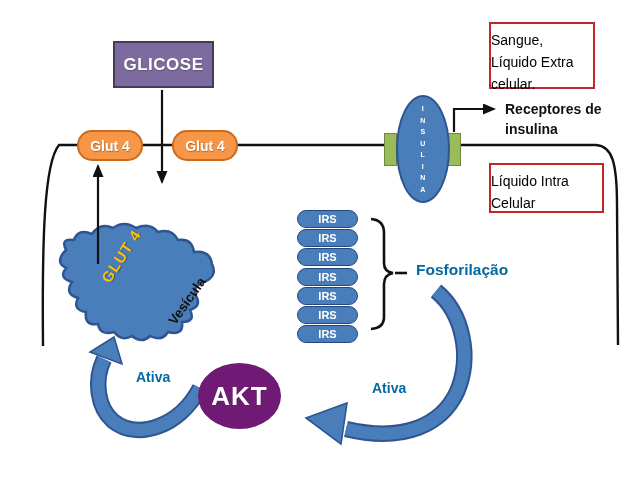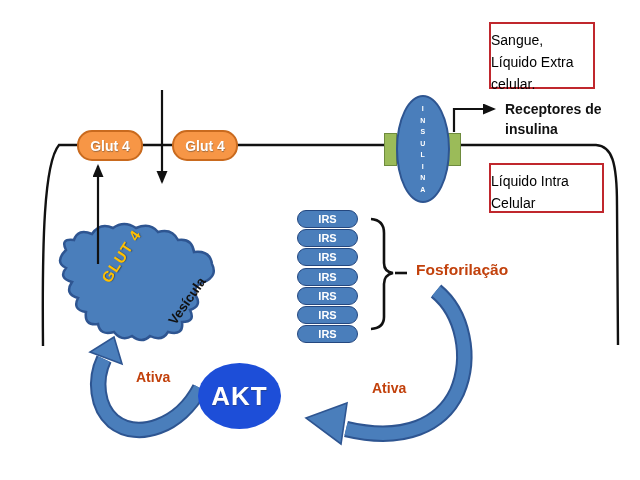--- a/index.html
+++ b/index.html
@@ -65,28 +65,28 @@
   }
 
   .irs-stack{left:297px;top:210px;width:61px;}
   .irs-pill{
     height:16px;margin-bottom:1.2px;
     background:#4a7ebb;border:1.8px solid #24477f;border-radius:9px;
     display:flex;align-items:center;justify-content:center;
     color:#fff;font-size:11px;font-weight:bold;
   }
 
-  .black-label{color:#c2410c;font-weight:bold;}
+  .black-label{color:#0369a1;font-weight:bold;}
   .fosforilacao-label{left:416px;top:261px;font-size:15.5px;}
   .ativa-left-label{left:136px;top:369px;font-size:14px;}
   .ativa-right-label{left:372px;top:380px;font-size:14px;}
 
   .akt-ellipse{
     left:198px;top:363px;width:83px;height:66px;border-radius:50%;
-    background:#1d4ed8;
+    background:#701a75;
     display:flex;align-items:center;justify-content:center;
     font-size:26px;letter-spacing:1px;
   }
 </style>
 </head>
 <body>
 
 <div id="canvas">
 
   <svg id="diagram-svg" viewBox="0 0 640 480">
@@ -120,20 +120,23 @@
     <path d="M 162,90 L 162,182" fill="none" stroke="#111" stroke-width="2.2" marker-end="url(#arrowB)"></path>
     <path d="M 98,264 L 98,166" fill="none" stroke="#111" stroke-width="2.2" marker-end="url(#arrowB)"></path>
     <path d="M 454,132 L 454,109 L 494,109" fill="none" stroke="#111" stroke-width="2.2" marker-end="url(#arrowB)"></path>
 
     <g>
       <path d="M 371,219 Q 384,220 384,233 L 384,263 Q 384,272 393,273 Q 384,275 384,284 L 384,317 Q 384,328 371,329" fill="none" stroke="#111" stroke-width="2.6"></path>
       <path d="M 395,273 L 407,273" fill="none" stroke="#111" stroke-width="2.6"></path>
     </g>
   </svg>
 
+  <div class="abs glucose-box shape-text">
+    <span>GLICOSE</span>
+  </div>
 
   <div class="abs glut4 glut4-left shape-text">
     <span>Glut 4</span>
   </div>
   <div class="abs glut4 glut4-right shape-text">
     <span>Glut 4</span>
   </div>
 
   <div class="abs green-rect green-left"></div>
   <div class="abs green-rect green-right"></div>

